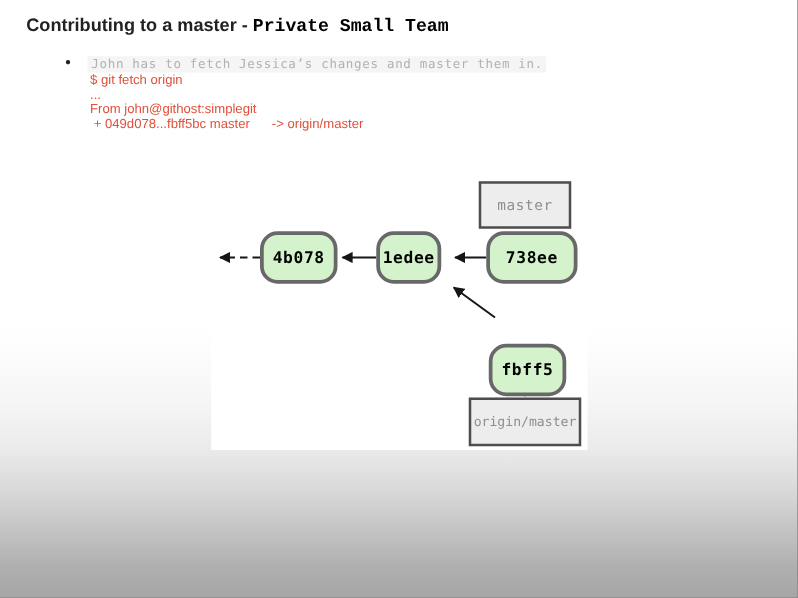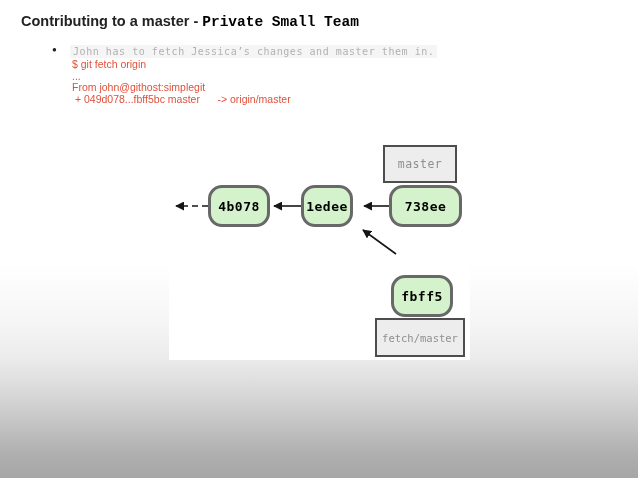--- a/index.html
+++ b/index.html
@@ -70,20 +70,20 @@
     </defs>
     <line x1="420" y1="157" x2="420" y2="182" stroke="#161616" stroke-width="1.6" marker-end="url(#ah)"></line>
     <line x1="389" y1="206" x2="364" y2="206" stroke="#161616" stroke-width="1.6" marker-end="url(#ah)"></line>
     <line x1="301" y1="206" x2="274" y2="206" stroke="#161616" stroke-width="1.6" marker-end="url(#ah)"></line>
     <line x1="208" y1="206" x2="176" y2="206" stroke="#161616" stroke-width="1.6" stroke-dasharray="6,4" marker-end="url(#ah)"></line>
     <line x1="396" y1="254" x2="363" y2="230" stroke="#161616" stroke-width="1.6" marker-end="url(#ah)"></line>
     <line x1="420" y1="317" x2="420" y2="296" stroke="#161616" stroke-width="1.6" marker-end="url(#ah)"></line>
   </svg>
 
   <div class="ref-box ref-master">master</div>
-  <div class="ref-box ref-origin">fetch/master</div>
+  <div class="ref-box ref-origin">origin/master</div>
 
   <div class="commit c-4b078">4b078</div>
   <div class="commit c-1edee">1edee</div>
   <div class="commit c-738ee">738ee</div>
   <div class="commit c-fbff5">fbff5</div>
 
 </div>
 
 </body></html>

